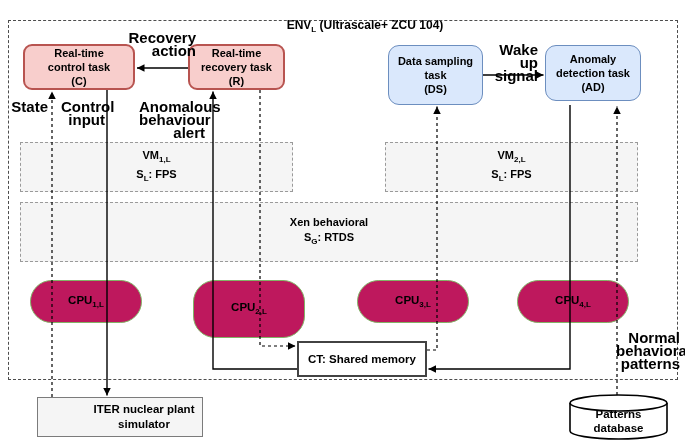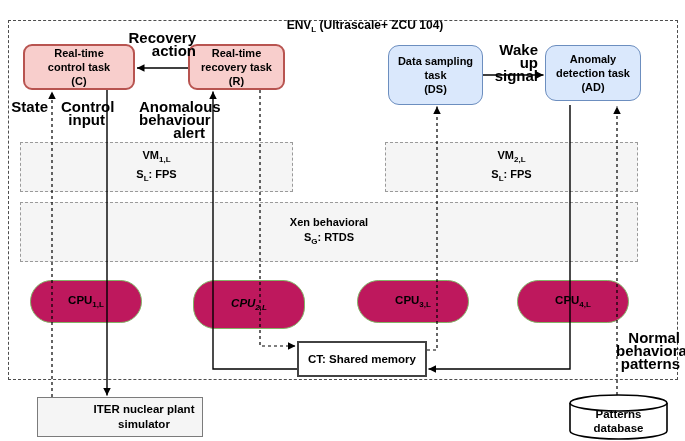--- a/index.html
+++ b/index.html
@@ -43,21 +43,21 @@
     <div><span>S</span><sub>L</sub><span>: FPS</span></div>
   </div>
   <div class="abs box layer" style="left:20px;top:202px;width:618px;height:60px;">
     <div>Xen behavioral</div>
     <div><span>S</span><sub>G</sub><span>: RTDS</span></div>
   </div>
 
   <div class="abs box pill" style="left:30px;top:280px;width:112px;height:43px;">
     <div><span>CPU</span><sub>1,L</sub></div>
   </div>
-  <div class="abs box pill" style="left:193px;top:280px;width:112px;height:49px;font-style:italic;">
+  <div class="abs box pill" style="left:193px;top:280px;width:112px;height:58px;">
     <div><span>CPU</span><sub>2,L</sub></div>
   </div>
   <div class="abs box pill" style="left:357px;top:280px;width:112px;height:43px;">
     <div><span>CPU</span><sub>3,L</sub></div>
   </div>
   <div class="abs box pill" style="left:517px;top:280px;width:112px;height:43px;">
     <div><span>CPU</span><sub>4,L</sub></div>
   </div>
 
   <div class="abs box iter" style="left:37px;top:397px;width:166px;height:40px;font-weight:bold;padding-left:48px;">

